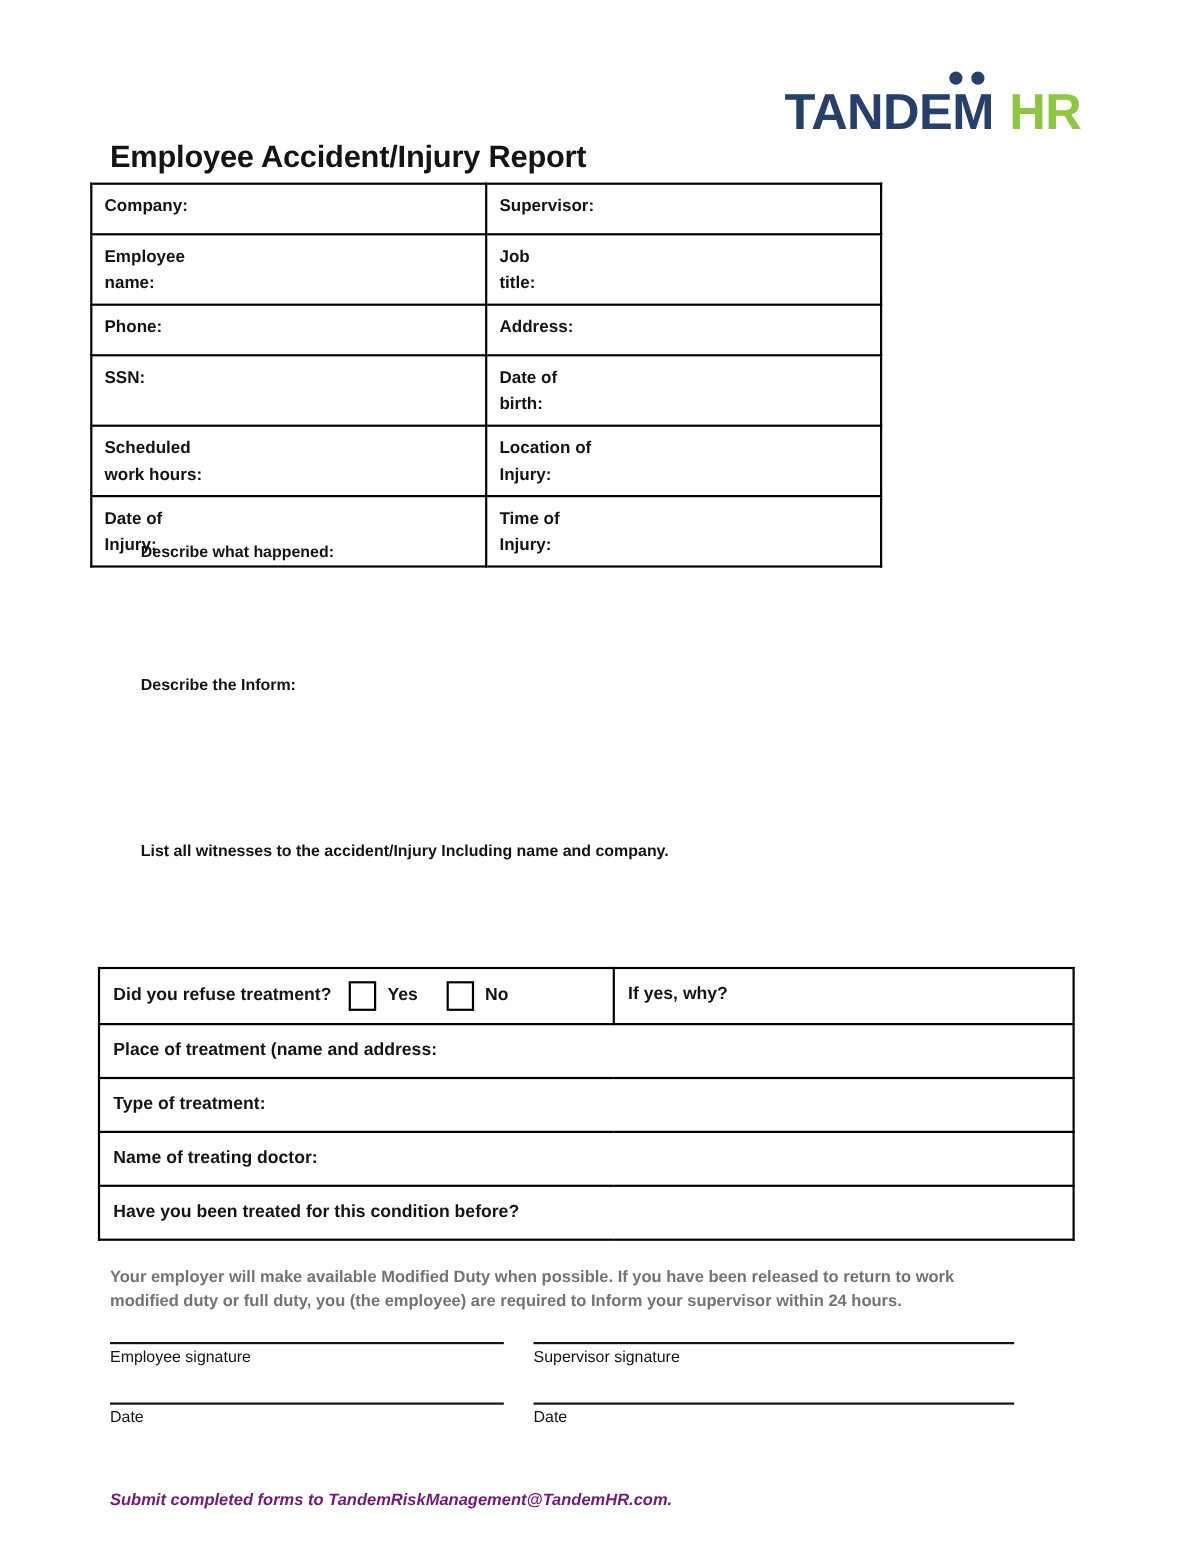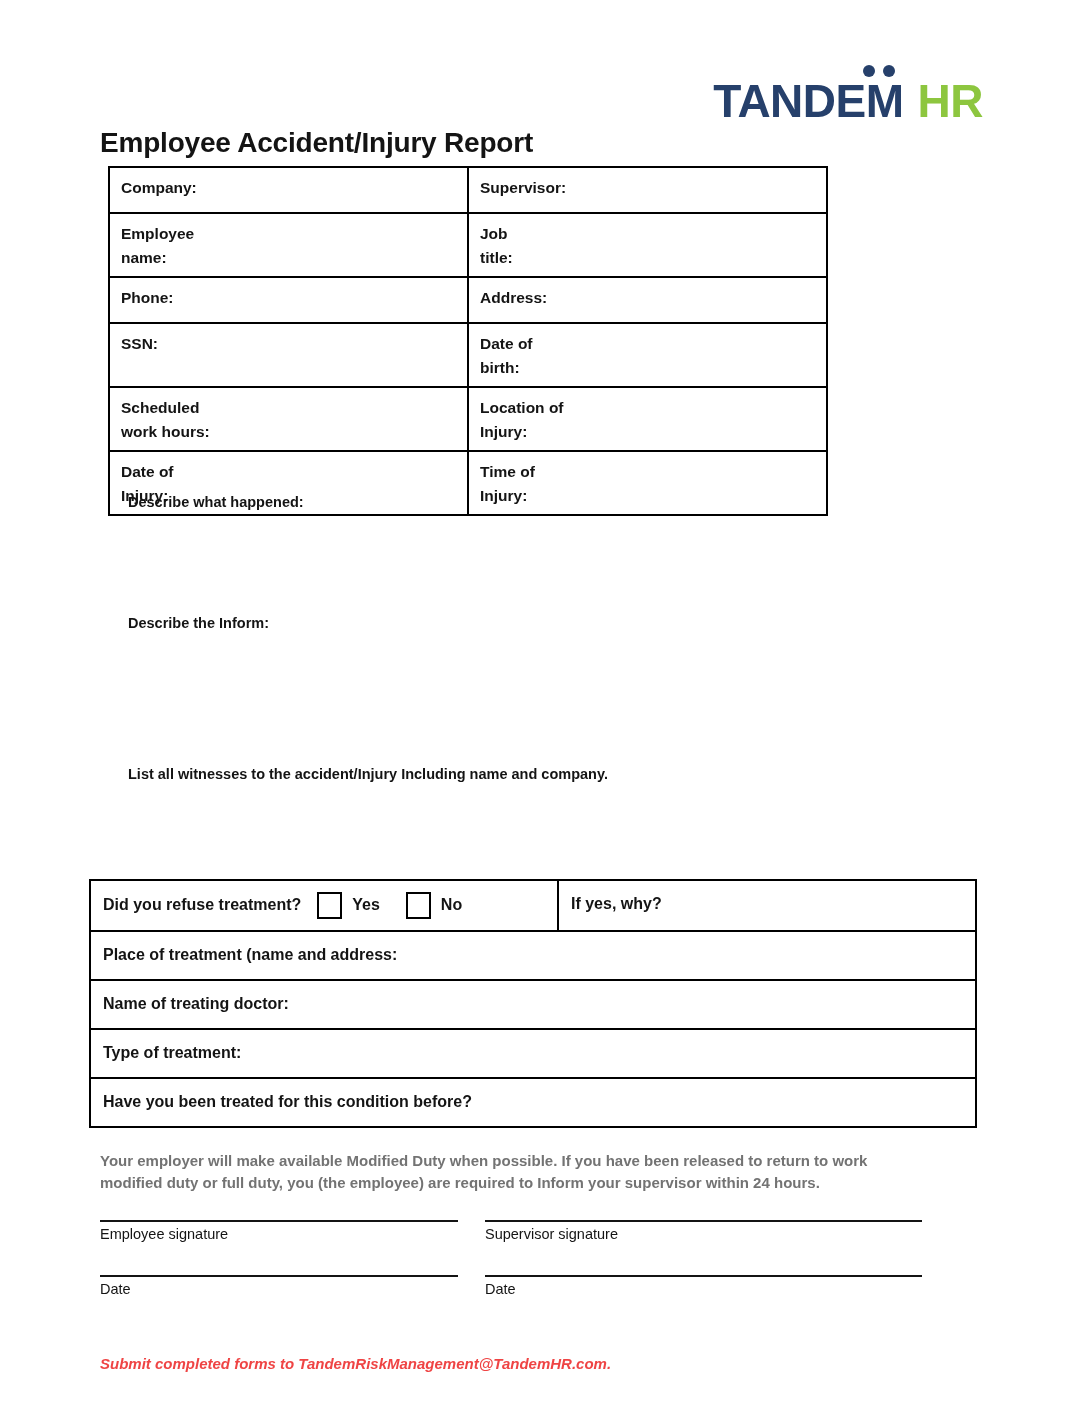--- a/index.html
+++ b/index.html
@@ -85,21 +85,21 @@
     vertical-align: top;
     padding: 8px 11px 6px 11px;
     font-size: 15.5px;
     font-weight: bold;
     line-height: 1.52;
     color: #141414;
   }
 
   
   #table-identification {
-    left: 108px;
+    left: 82px;
     top: 166px;
     width: 720px;
   }
   #table-identification td { width: 50%; }
   #table-identification td.one-line  { height: 30px; }
   #table-identification td.two-line  { height: 48px; }
 
   
   #table-treatment {
     left: 89px;
@@ -181,21 +181,21 @@
   #date-cap-supervisor  { left: 485px; top: 1281px; }
 
   
   .footer-note {
     position: absolute;
     left: 100px;
     top: 1355px;
     font-size: 15px;
     font-style: italic;
     font-weight: bold;
-    color: #ef4444;
+    color: #701a75;
   }
 </style>
 </head>
 <body>
 
 <div class="logo">
   <span class="logo-tandem-wrap">
     <span class="logo-tandem">TANDEM</span>
     <span class="logo-dots">
       <span class="logo-dot left"></span>
@@ -251,24 +251,24 @@
           <span class="checkbox"></span>
           <span class="checkbox-text">No</span>
         </div>
       </td>
       <td>If yes, why?</td>
     </tr>
     <tr>
       <td colspan="2">Place of treatment (name and address:</td>
     </tr>
     <tr>
+      <td colspan="2">Type of treatment:</td>
+    </tr>
+    <tr>
       <td colspan="2">Name of treating doctor:</td>
-    </tr>
-    <tr>
-      <td colspan="2">Type of treatment:</td>
     </tr>
     <tr>
       <td colspan="2">Have you been treated for this condition before?</td>
     </tr>
   </tbody>
 </table>
 
 <p class="notice">Your employer will make available Modified Duty when possible. If you have been released to return to work modified duty or full duty, you (the employee) are required to Inform your supervisor within 24 hours.</p>
 
 <div class="sig-line" id="sig-line-employee"></div>

